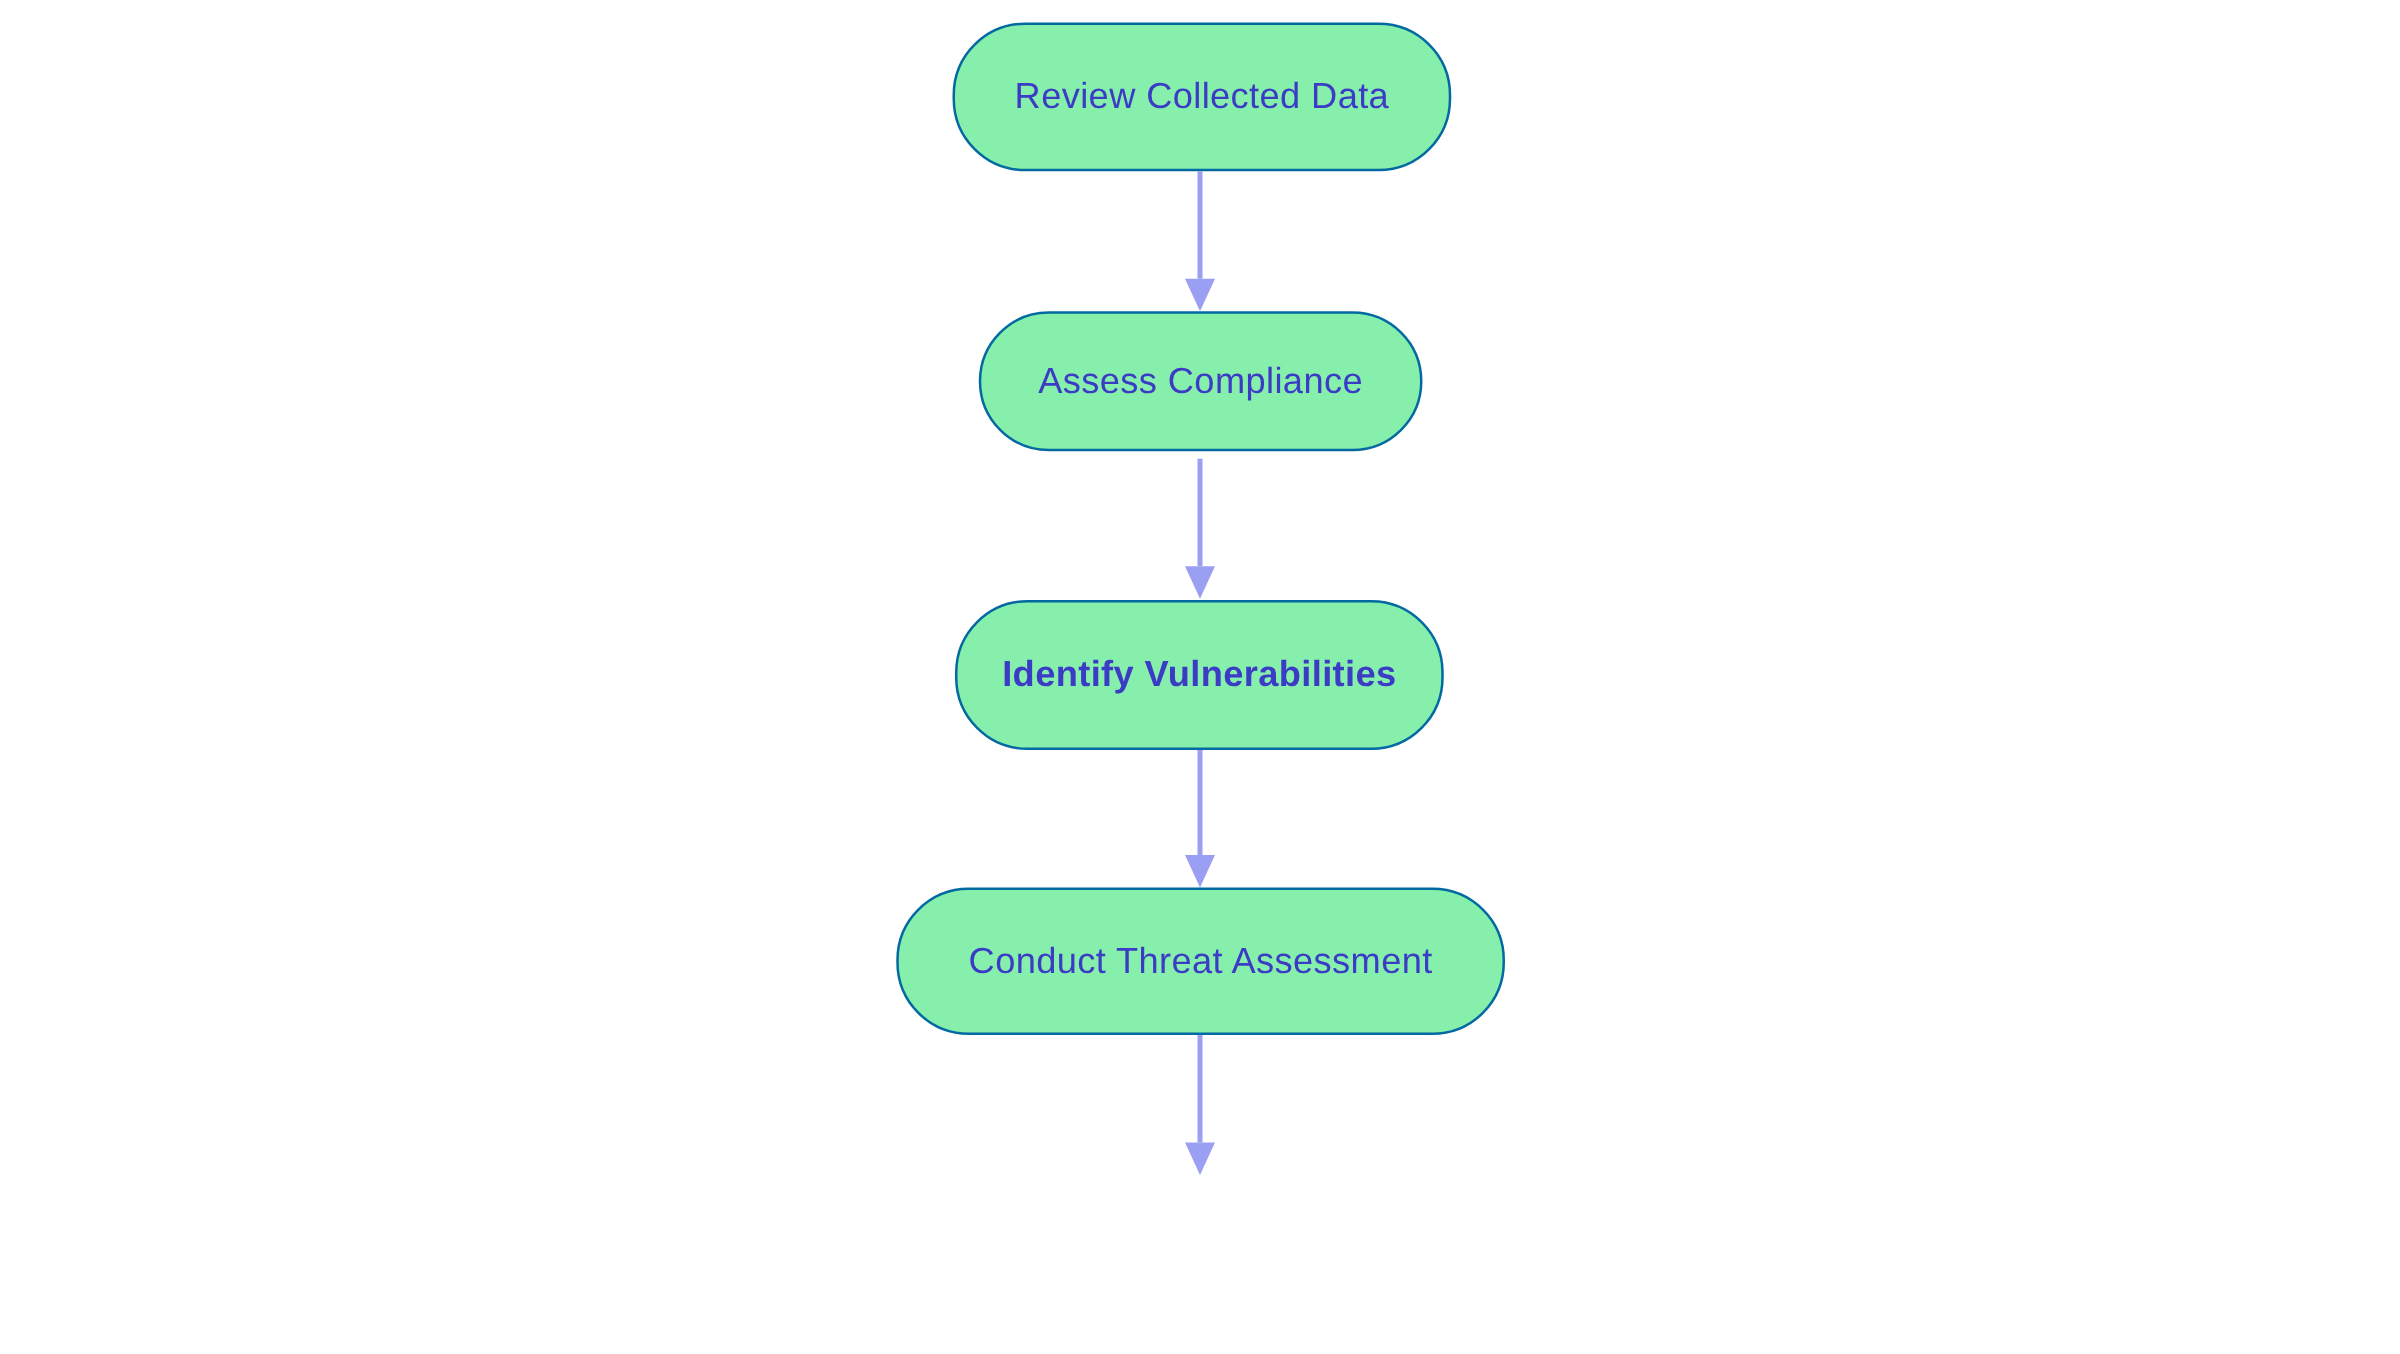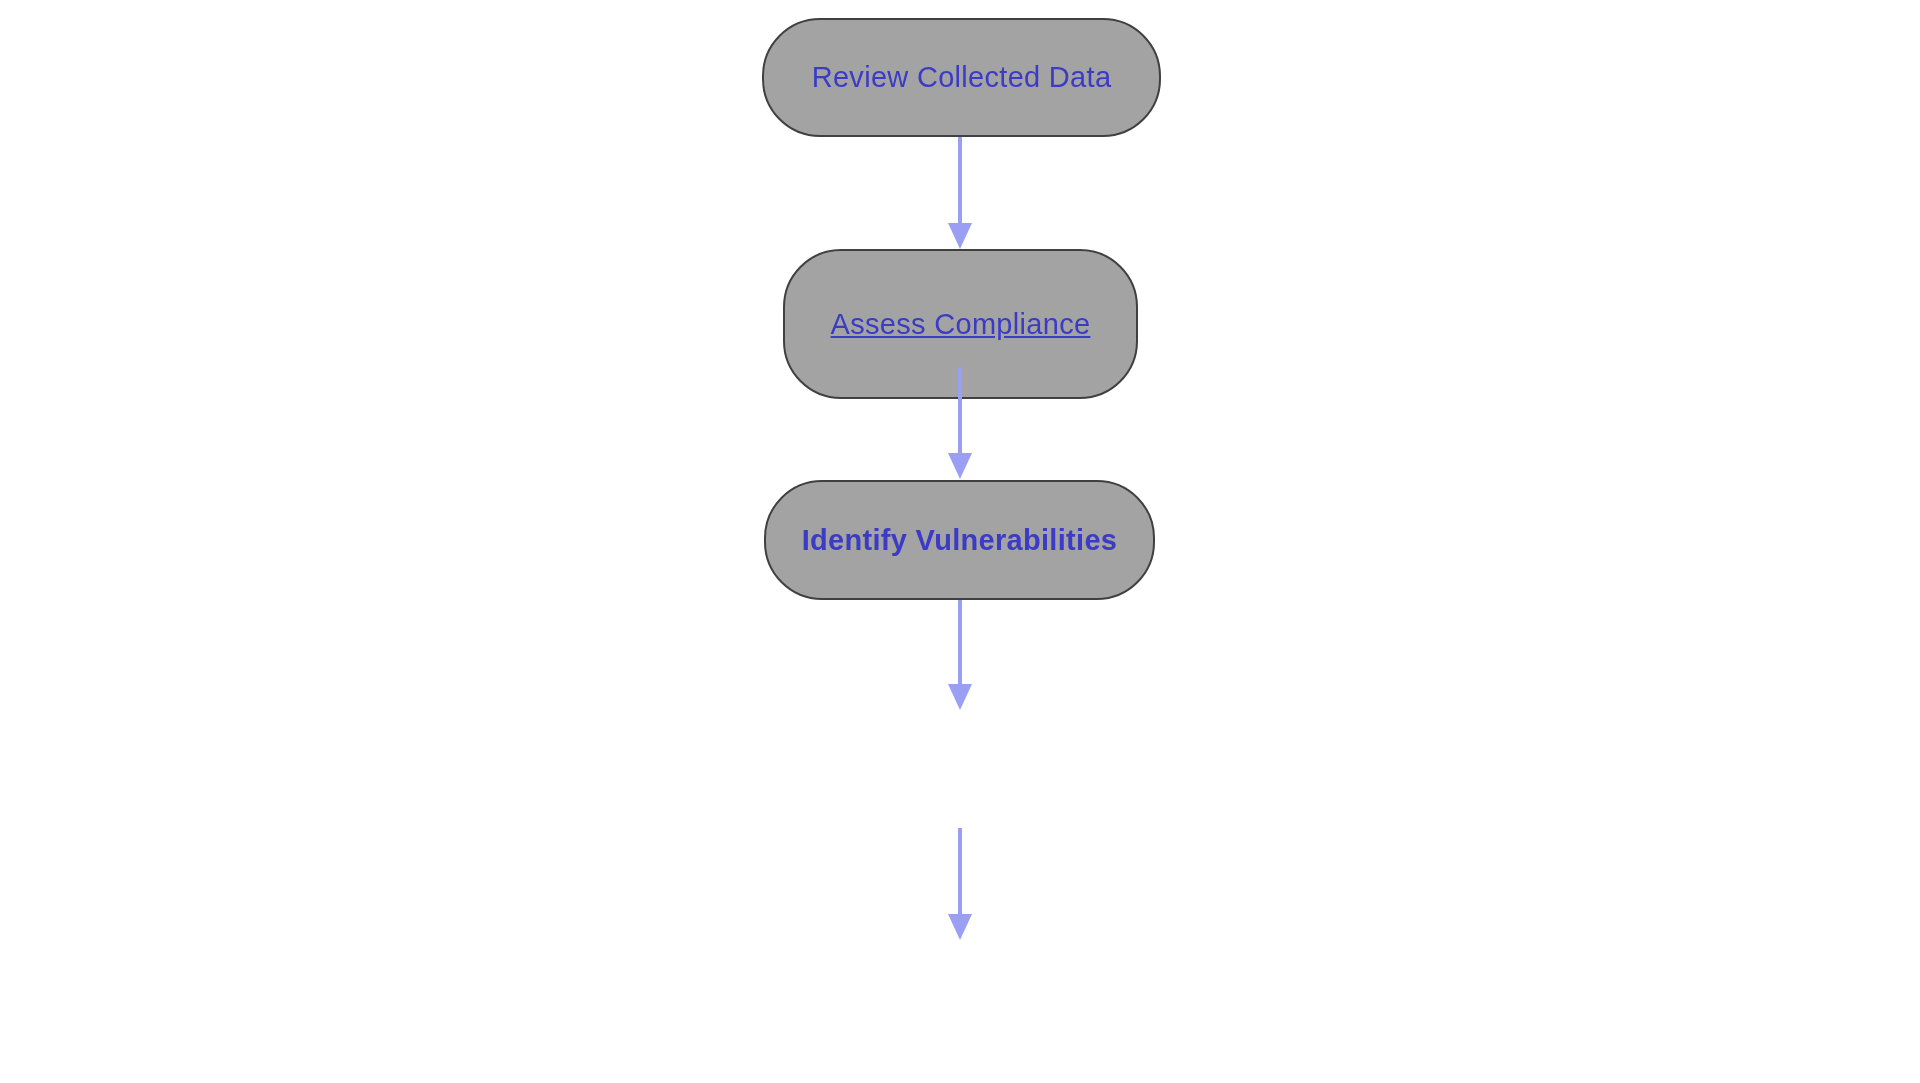--- a/index.html
+++ b/index.html
@@ -13,32 +13,32 @@
     height: 1083px;
     background: #ffffff;
     overflow: hidden;
     font-family: "Liberation Sans", sans-serif;
   }
   .node {
     position: absolute;
     display: flex;
     align-items: center;
     justify-content: center;
-    background: #a3a3a3;
-    border: 2px solid #404040;
+    background: #86efac;
+    border: 2px solid #0369a1;
     border-radius: 58px;
     color: #3b3bc5;
     font-size: 29px;
     letter-spacing: 0.3px;
     text-align: center;
     box-sizing: border-box;
     white-space: nowrap;
   }
   #node-review   { left: 762px; top: 18px;  width: 399px; height: 119px; }
-  #node-assess   { left: 783px; top: 249px; width: 355px; height: 150px; text-decoration: underline; }
+  #node-assess   { left: 783px; top: 249px; width: 355px; height: 112px; }
   #node-identify { left: 764px; top: 480px; width: 391px; height: 120px; font-weight: bold; }
   #node-threat   { left: 717px; top: 710px; width: 487px; height: 118px; }
   #node-document { left: 783px; top: 940px; width: 355px; height: 118px; }
 
   .edge-line {
     position: absolute;
     left: 958px;
     width: 4px;
     background: #9a9ff3;
   }
@@ -74,18 +74,19 @@
   <div class="node" id="node-assess">Assess Compliance</div>
 
   <div class="edge-line" id="edge-line-2"></div>
   <div class="edge-arrowhead" id="edge-head-2"></div>
 
   <div class="node" id="node-identify">Identify Vulnerabilities</div>
 
   <div class="edge-line" id="edge-line-3"></div>
   <div class="edge-arrowhead" id="edge-head-3"></div>
 
+  <div class="node" id="node-threat">Conduct Threat Assessment</div>
 
   <div class="edge-line" id="edge-line-4"></div>
   <div class="edge-arrowhead" id="edge-head-4"></div>
 
 
 </div>
 
 </body></html>

